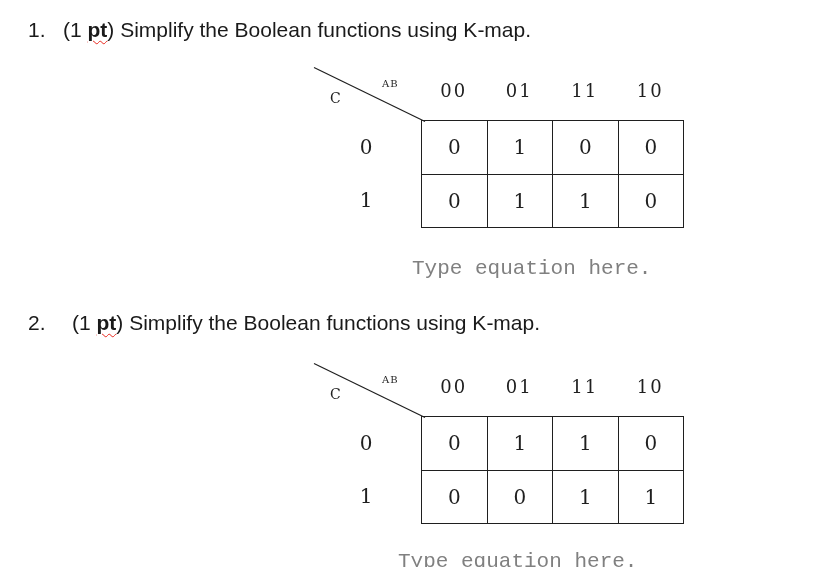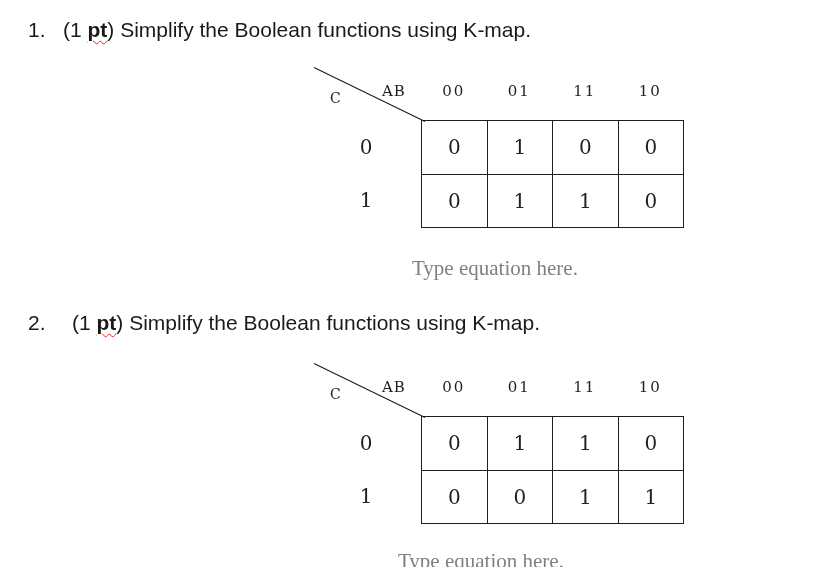--- a/index.html
+++ b/index.html
@@ -21,34 +21,34 @@
   
   .kmap{
     position:absolute;left:313px;width:372px;height:170px;
     font-family:"DejaVu Serif","Liberation Serif",serif;
     color:var(--table-line,#1f1f1f);
   }
   .kmap1{top:62px;} .kmap2{top:358px;}
   .diag{position:absolute;left:0;top:0;}
   .diag line{stroke:var(--table-line,#1f1f1f);stroke-width:1.2;}
   .rowvar{position:absolute;left:17px;top:27px;font-size:14px;line-height:18px;}
-  .colvar{position:absolute;left:69px;top:21px;font-size:15px;line-height:16px;letter-spacing:1px;}
+  .colvar{position:absolute;left:69px;top:14px;font-size:10px;line-height:16px;letter-spacing:1px;}
   .colheads{position:absolute;left:108px;top:15px;width:262px;height:28px;display:flex;}
-  .ch{width:65.5px;text-align:center;font-size:15px;line-height:28px;letter-spacing:2px;}
+  .ch{width:65.5px;text-align:center;font-size:18px;line-height:28px;letter-spacing:2px;}
   .rowheads{position:absolute;left:42px;top:58px;}
   .rh{display:flex;align-items:center;justify-content:center;width:22px;height:53.5px;font-size:20px;}
   .grid{position:absolute;left:108px;top:58px;border-collapse:collapse;}
   .grid td{
     width:65.5px;height:53.5px;box-sizing:border-box;padding:0;
     border:1.5px solid var(--table-line,#1f1f1f);
     text-align:center;vertical-align:middle;font-size:20px;
   }
   
   .eq{
-    position:absolute;font-family:Liberation Serif, serif;
+    position:absolute;font-family:Liberation Mono, monospace;
     font-size:21px;line-height:27px;color:var(--placeholder-gray,#808080);white-space:pre;
   }
   .eq1{left:412px;top:255px;}
   .eq2{left:398px;top:548px;}
 </style>
 </head>
 <body>
 
 <div id="page">
 

